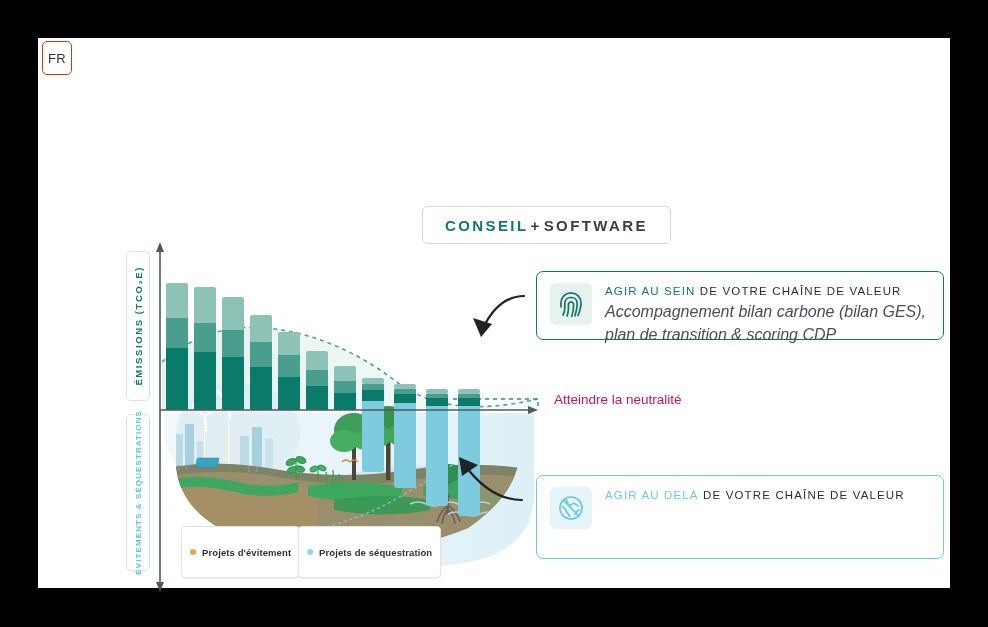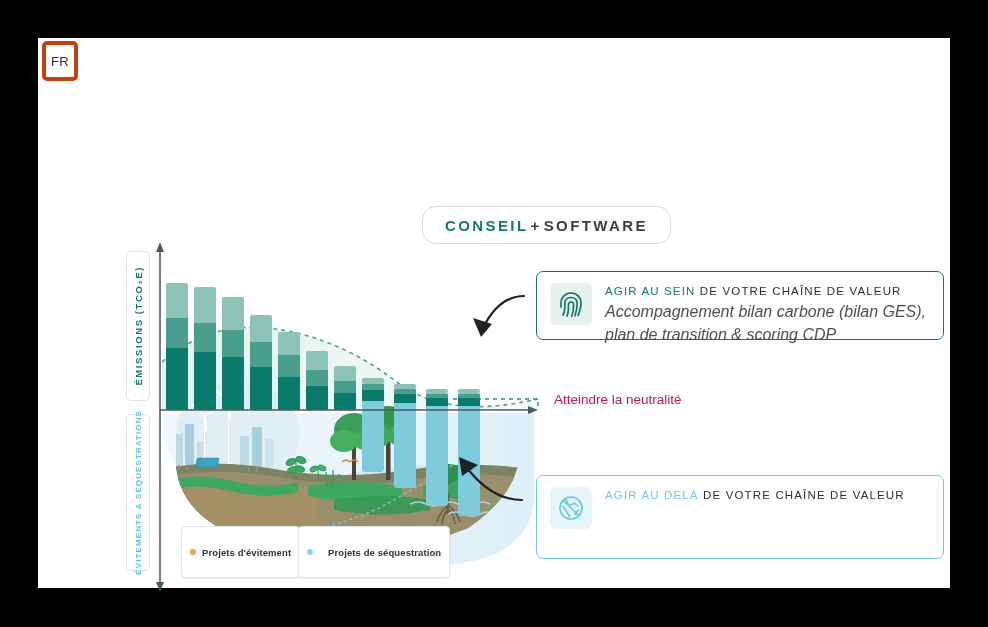--- a/index.html
+++ b/index.html
@@ -29,41 +29,41 @@
     background: #ffffff;
   }
 
   
   #lang-badge {
     position: absolute;
     left: 42px;
     top: 41px;
     width: 28px;
     height: 32px;
-    border: 4px solid #c2410c;
+    border: 1px solid #c2410c;
     border-radius: 5px;
     background: #ffffff;
     display: flex;
     align-items: center;
     justify-content: center;
     font-size: 13px;
     color: #2b2f33;
     letter-spacing: 0.3px;
     z-index: 40;
   }
 
   
   #title-banner {
     position: absolute;
     left: 384px;
     top: 168px;
     height: 36px;
     padding: 0 22px;
     border: 1px solid #d7dadd;
-    border-radius: 14px;
+    border-radius: 5px;
     background: #ffffff;
     display: flex;
     align-items: center;
     justify-content: center;
     z-index: 20;
   }
   .banner-text {
     font-size: 15px;
     font-weight: bold;
     letter-spacing: 2.4px;
@@ -138,21 +138,21 @@
     flex: none;
   }
   .legend-text {
     font-size: 9.5px;
     font-weight: bold;
     color: #2e3236;
     white-space: nowrap;
     letter-spacing: 0.1px;
   }
   #legend-avoidance { left: 143px; top: 488px; }
-  #legend-sequestration { left: 260px; top: 488px; gap: 9px; }
+  #legend-sequestration { left: 260px; top: 488px; }
 
   
   #center-statement {
     position: absolute;
     left: 516px;
     top: 352px;
     width: 230px;
     font-size: 13.5px;
     font-weight: normal;
     color: #be185d;

